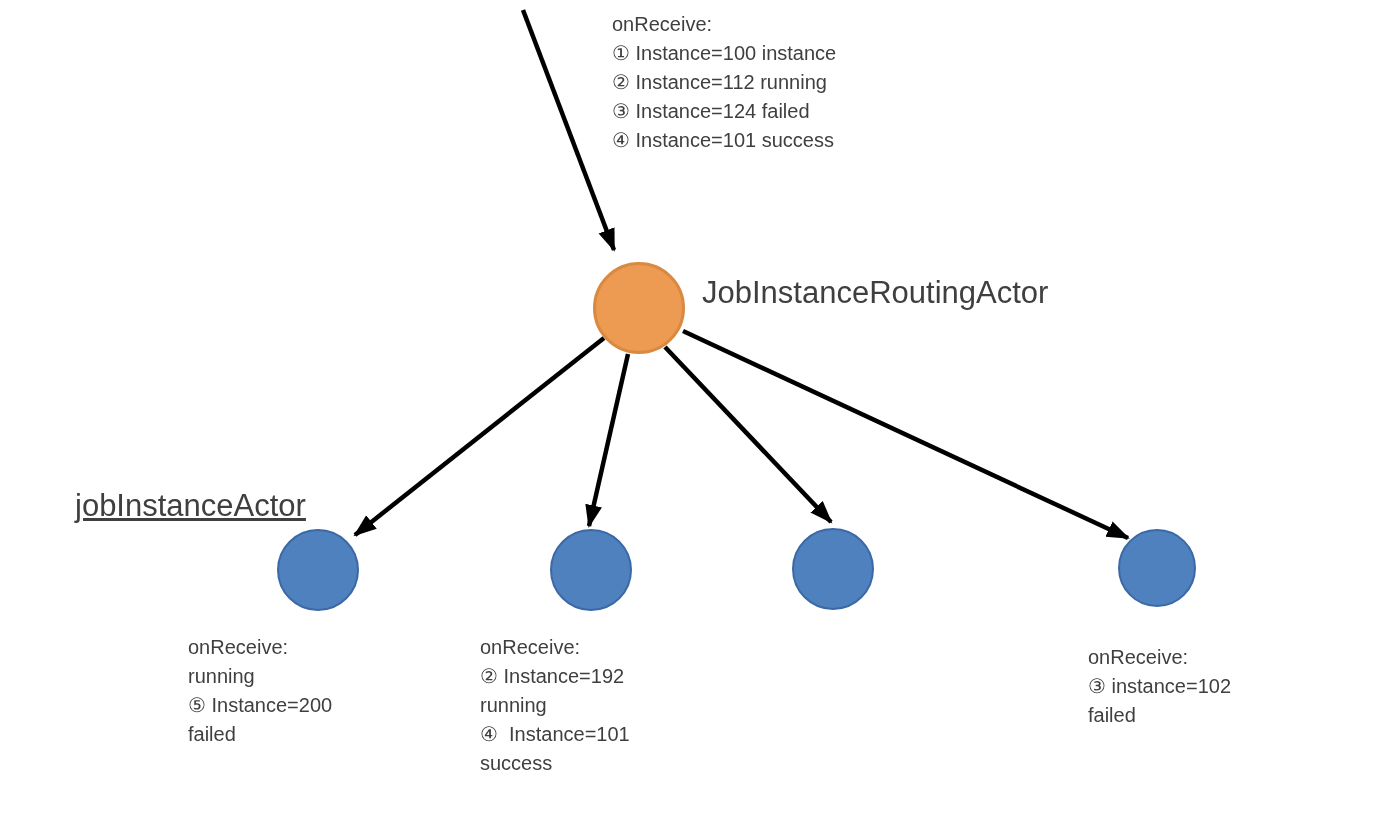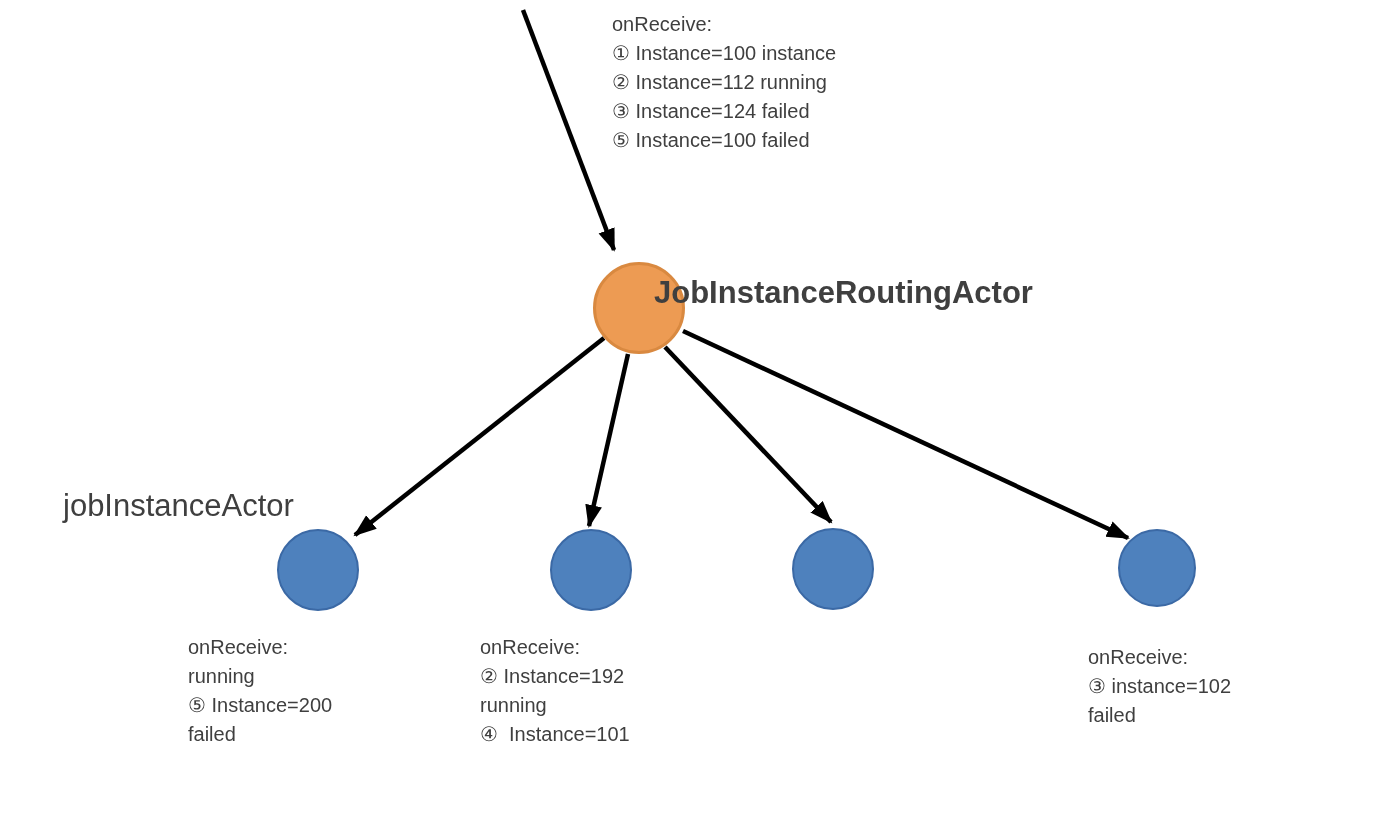--- a/index.html
+++ b/index.html
@@ -53,22 +53,22 @@
   }
   .worker-1 { left: 277px;  top: 529px; }
   .worker-2 { left: 550px;  top: 529px; }
   .worker-3 { left: 792px;  top: 528px; }
   .worker-4 { left: 1118px; top: 529px; width: 78px; height: 78px; }
   .actor-label {
     position: absolute;
     font-size: 31px;
     white-space: nowrap;
   }
-  .router-label  { left: 654px; top: 275px; font-weight: bold; }
-  .workers-label { left: 63px;  top: 488px; }
+  .router-label  { left: 702px; top: 275px; }
+  .workers-label { left: 75px;  top: 488px; text-decoration: underline; }
   .note {
     position: absolute;
     font-size: 20px;
     line-height: 29px;
   }
   .note div { white-space: pre; }
   .top-note  { left: 612px;  top: 10px;  }
   .note-1    { left: 188px;  top: 633px; }
   .note-2    { left: 480px;  top: 633px; }
   .note-4    { left: 1088px; top: 643px; }
@@ -100,35 +100,36 @@
 
   <div class="actor-label router-label">JobInstanceRoutingActor</div>
 
   <div class="actor-label workers-label">jobInstanceActor</div>
 
   <div class="note top-note">
     <div>onReceive:</div>
     <div>① Instance=100 instance</div>
     <div>② Instance=112 running</div>
     <div>③ Instance=124 failed</div>
-    <div>⑤ Instance=100 failed</div>
+    <div>④ Instance=101 success</div>
   </div>
 
   <div class="note note-1">
     <div>onReceive:</div>
     <div>running</div>
     <div>⑤ Instance=200</div>
     <div>failed</div>
   </div>
 
   <div class="note note-2">
     <div>onReceive:</div>
     <div>② Instance=192</div>
     <div>running</div>
     <div>④  Instance=101</div>
+    <div>success</div>
   </div>
 
   <div class="note note-4">
     <div>onReceive:</div>
     <div>③ instance=102</div>
     <div>failed</div>
   </div>
 
 </div>
 

